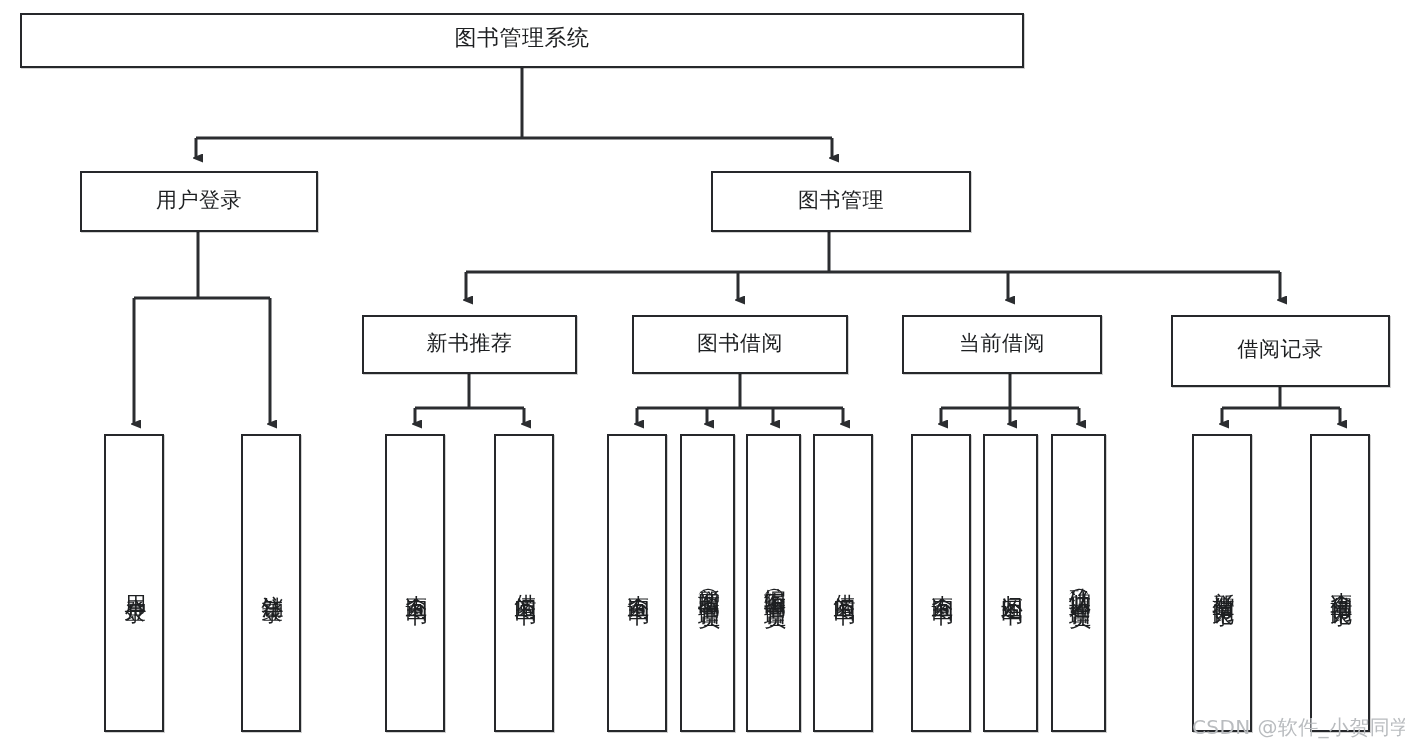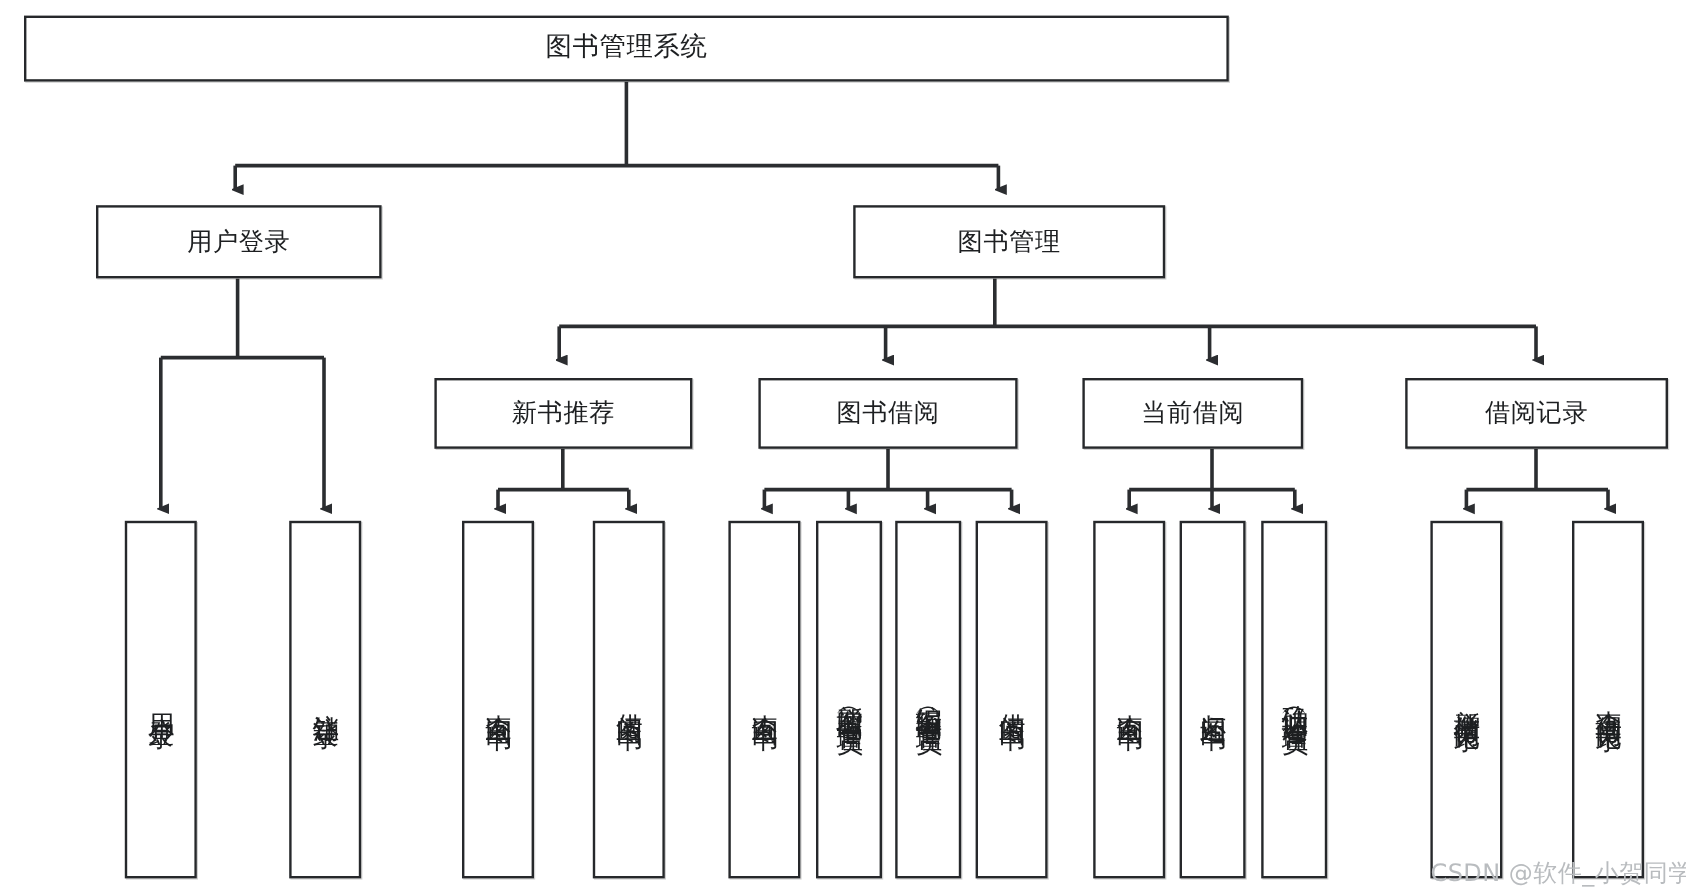--- a/index.html
+++ b/index.html
@@ -29,20 +29,21 @@
   .node {
     position: absolute;
     box-sizing: border-box;
     background: #ffffff;
     border: 2.5px solid #26282b;
     display: flex;
     align-items: center;
     justify-content: center;
     color: #1d1f21;
     box-shadow: 1px 1px 0 rgba(0,0,0,0.18);
+    font-family: Liberation Mono, monospace;
   }
   .node-label {
     display: block;
     text-align: center;
     line-height: 1.22;
     letter-spacing: 0.5px;
   }
   
   .node.h .node-label {
     font-size: 21px;
@@ -138,24 +139,24 @@
   <div class="node h" style="left:711px; top:171px; width:260px; height:61px;">
     <span class="node-label">图书管理</span>
   </div>
 
   <div class="node h" style="left:362px; top:315px; width:215px; height:59px;">
     <span class="node-label">新书推荐</span>
   </div>
   <div class="node h" style="left:632px; top:315px; width:216px; height:59px;">
     <span class="node-label">图书借阅</span>
   </div>
-  <div class="node h" style="left:902px; top:315px; width:184px; height:59px;">
+  <div class="node h" style="left:902px; top:315px; width:200px; height:59px;">
     <span class="node-label">当前借阅</span>
   </div>
-  <div class="node h" style="left:1171px; top:315px; width:219px; height:59px;">
+  <div class="node h" style="left:1171px; top:315px; width:219px; height:72px;">
     <span class="node-label">借阅记录</span>
   </div>
 
   <div class="node v" style="left:104px; top:434px; width:60px; height:298px;">
     <span class="node-label">用户登录</span>
   </div>
   <div class="node v" style="left:241px; top:434px; width:60px; height:298px;">
     <span class="node-label">注销登录</span>
   </div>
 

